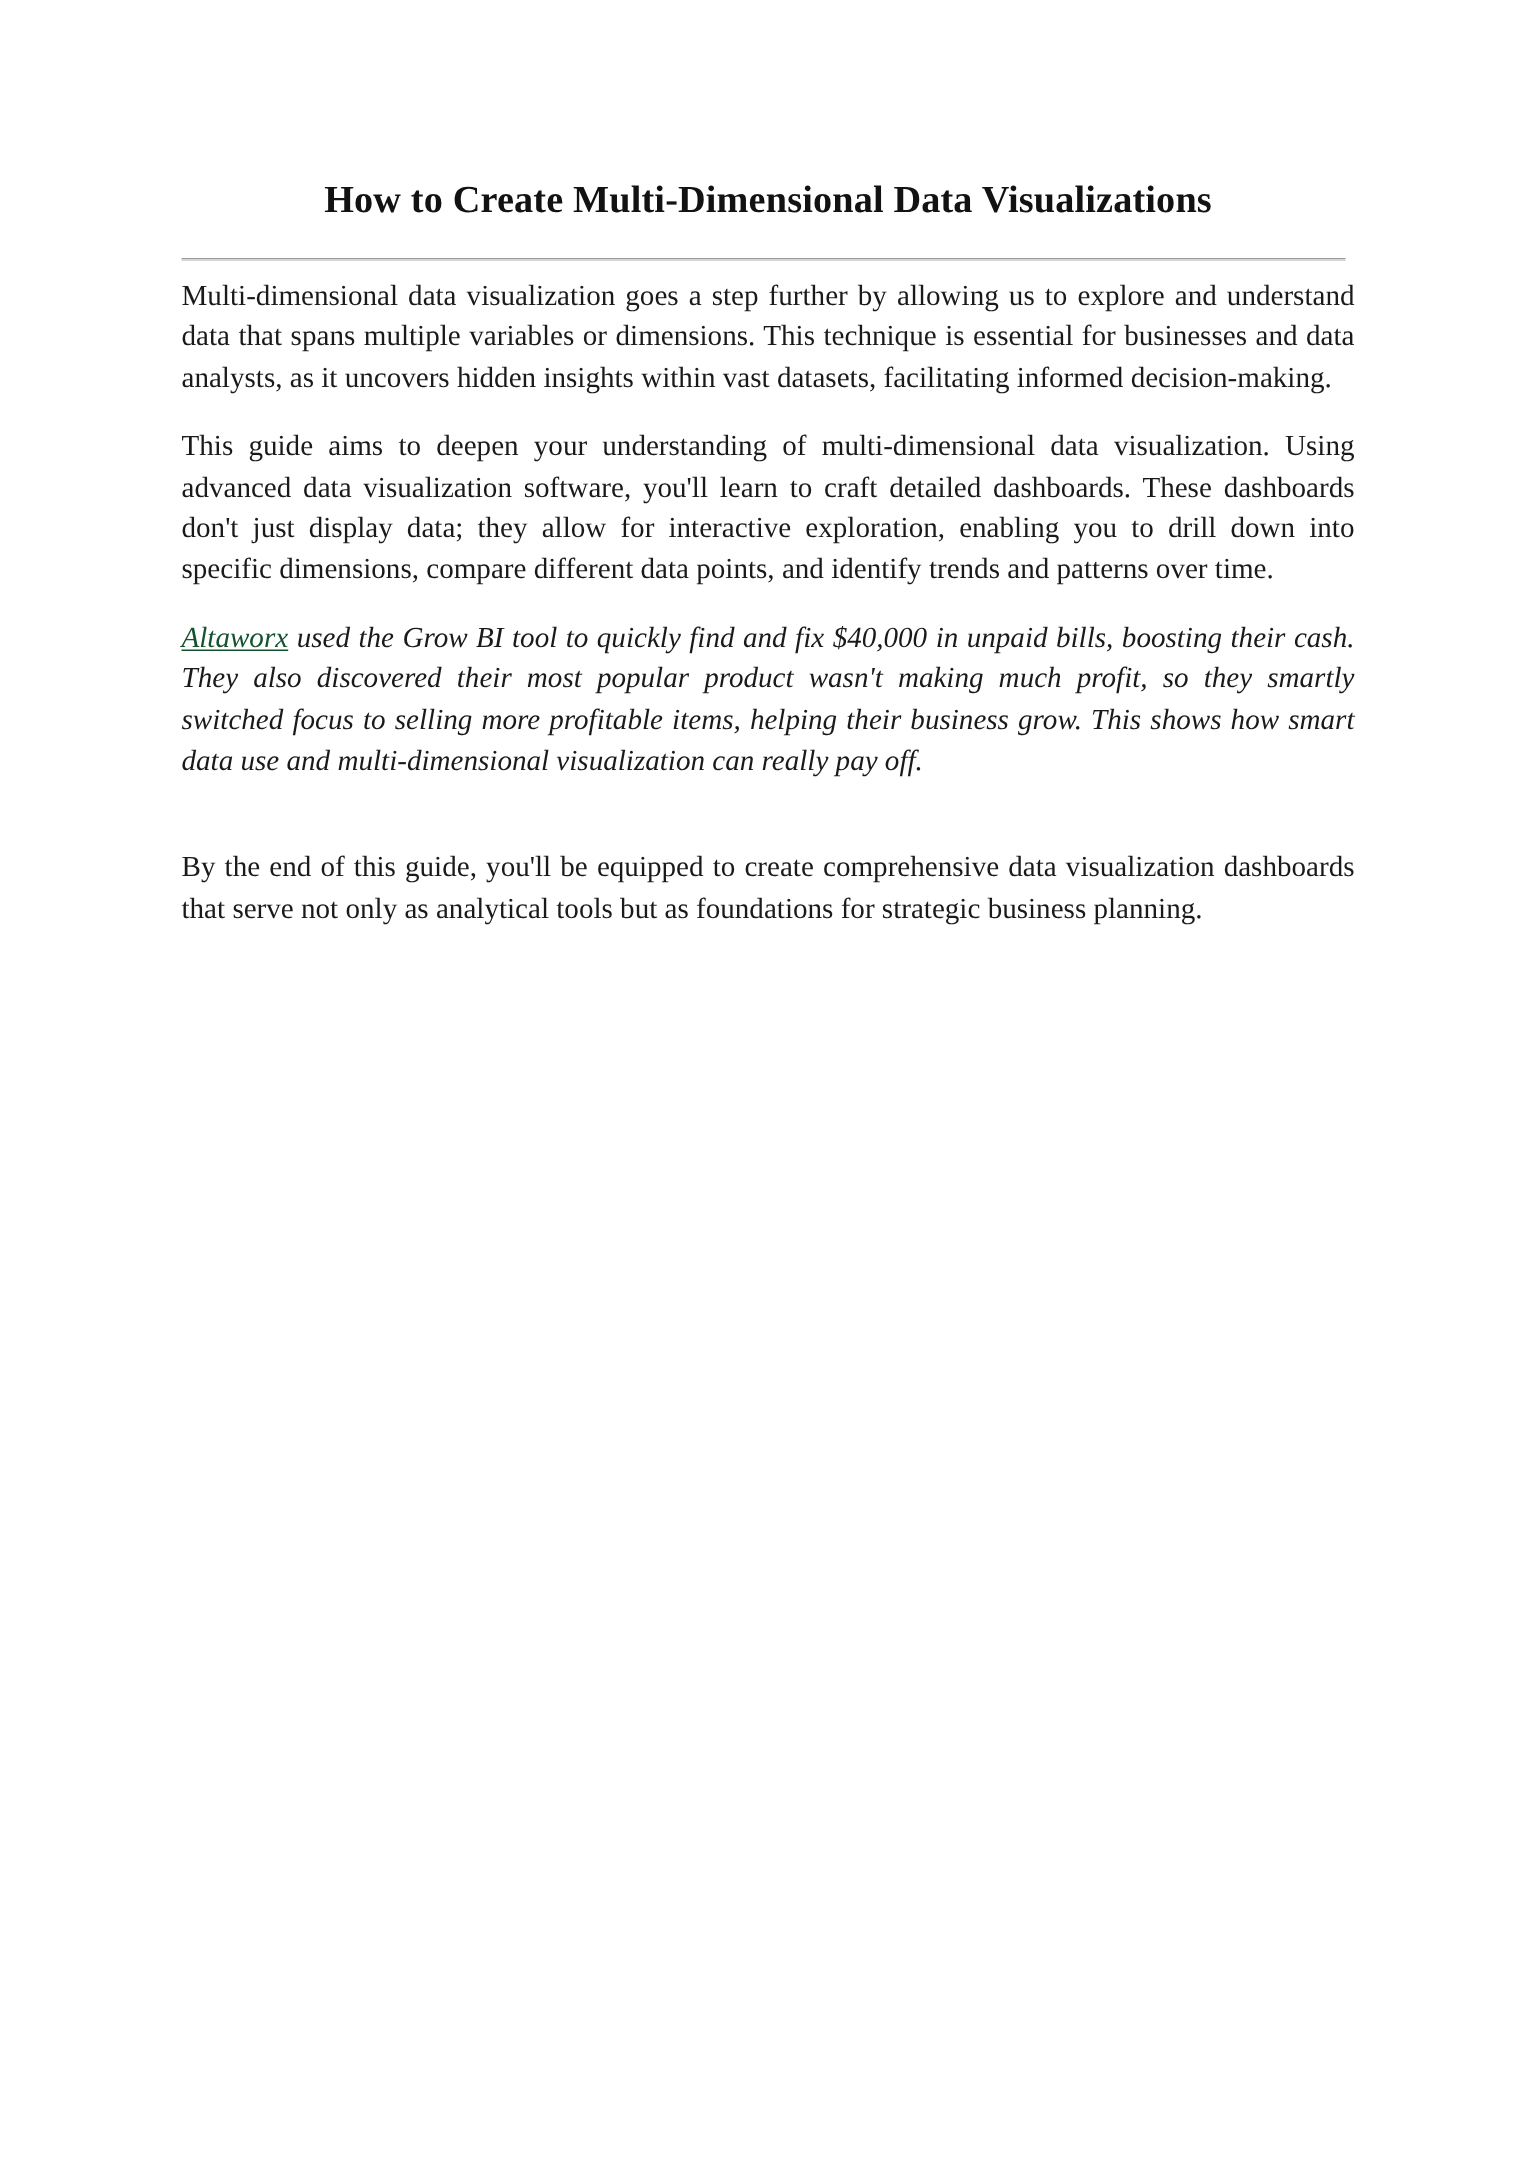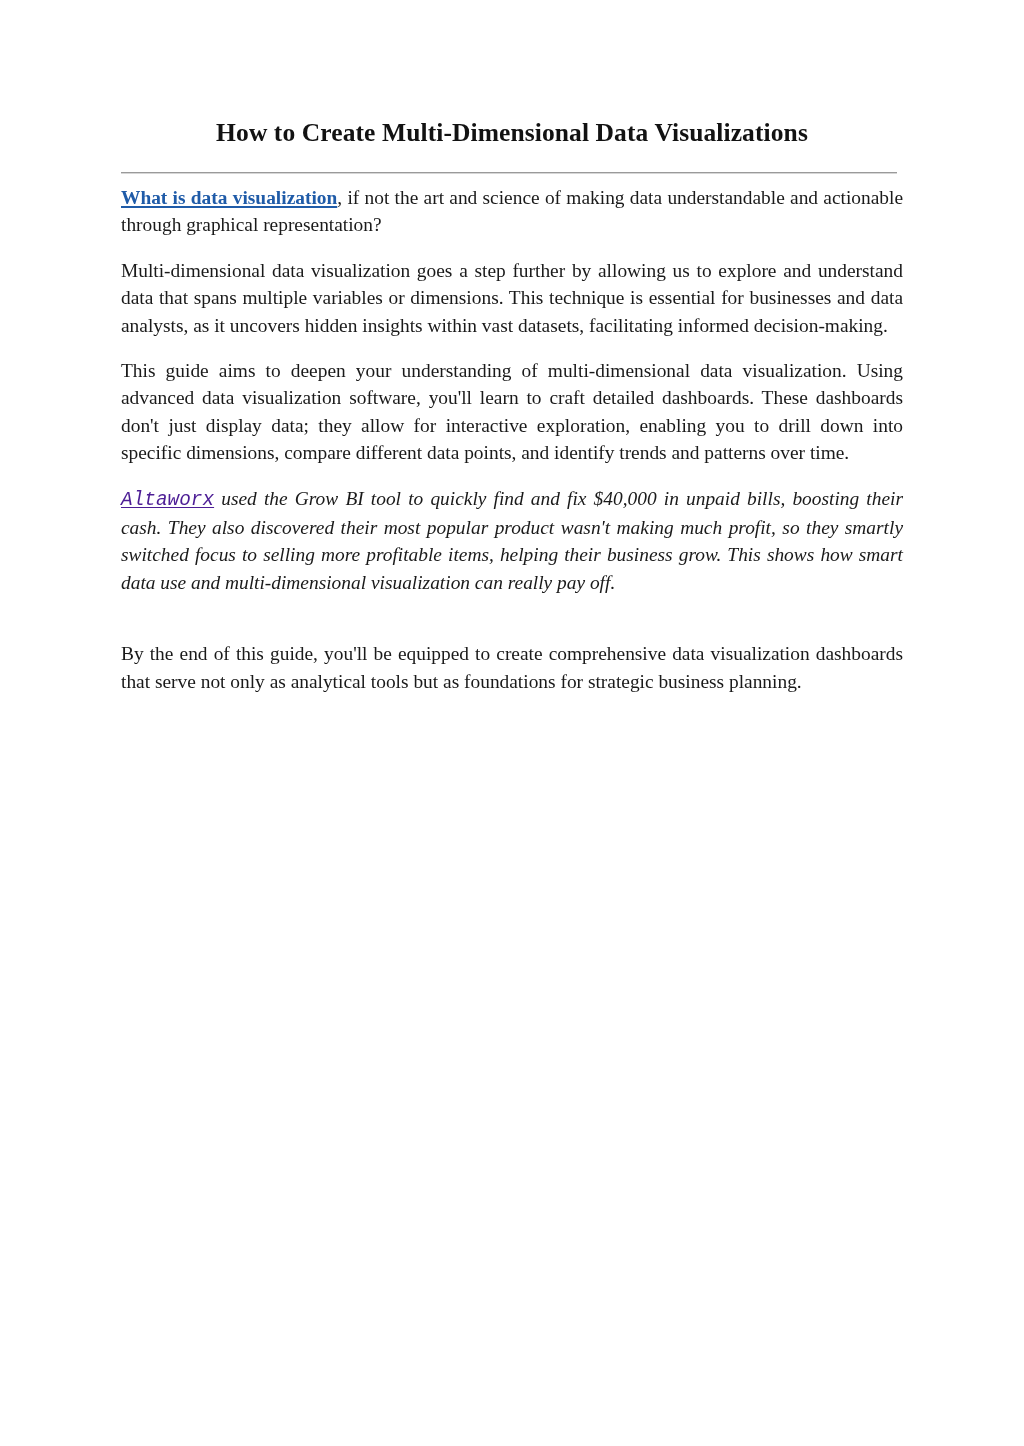--- a/index.html
+++ b/index.html
@@ -82,38 +82,36 @@
   }
 
   a.doclink.strong {
     font-weight: bold;
     color: #1f5ba8;
   }
 
   a.doclink.italic-link {
     font-style: italic;
     font-weight: normal;
-    color: #4c1d95;
+    color: #14532d;
     text-decoration-thickness: 1.2px;
-    font-family: Liberation Mono, monospace;
   }
 </style>
 </head>
 <body>
 
 <div class="page">
   <div class="content">
 
     <h1 class="doc-title">How to Create Multi-Dimensional Data Visualizations</h1>
 
     <hr class="title-rule">
 
     <div class="body-block">
 
-      <p class="para"><a class="doclink strong" href="#">What is data visualization</a><span>, if not the art and science of making data understandable and actionable through graphical representation?</span></p>
 
       <p class="para">Multi-dimensional data visualization goes a step further by allowing us to explore and understand data that spans multiple variables or dimensions. This technique is essential for businesses and data analysts, as it uncovers hidden insights within vast datasets, facilitating informed decision-making.</p>
 
       <p class="para">This guide aims to deepen your understanding of multi-dimensional data visualization. Using advanced data visualization software, you'll learn to craft detailed dashboards. These dashboards don't just display data; they allow for interactive exploration, enabling you to drill down into specific dimensions, compare different data points, and identify trends and patterns over time.</p>
 
       <p class="para italic"><a class="doclink italic-link" href="#">Altaworx</a><span> used the Grow BI tool to quickly find and fix $40,000 in unpaid bills, boosting their cash. They also discovered their most popular product wasn't making much profit, so they smartly switched focus to selling more profitable items, helping their business grow. This shows how smart data use and multi-dimensional visualization can really pay off.</span></p>
 
       <p class="para">By the end of this guide, you'll be equipped to create comprehensive data visualization dashboards that serve not only as analytical tools but as foundations for strategic business planning.</p>
 
     </div>

